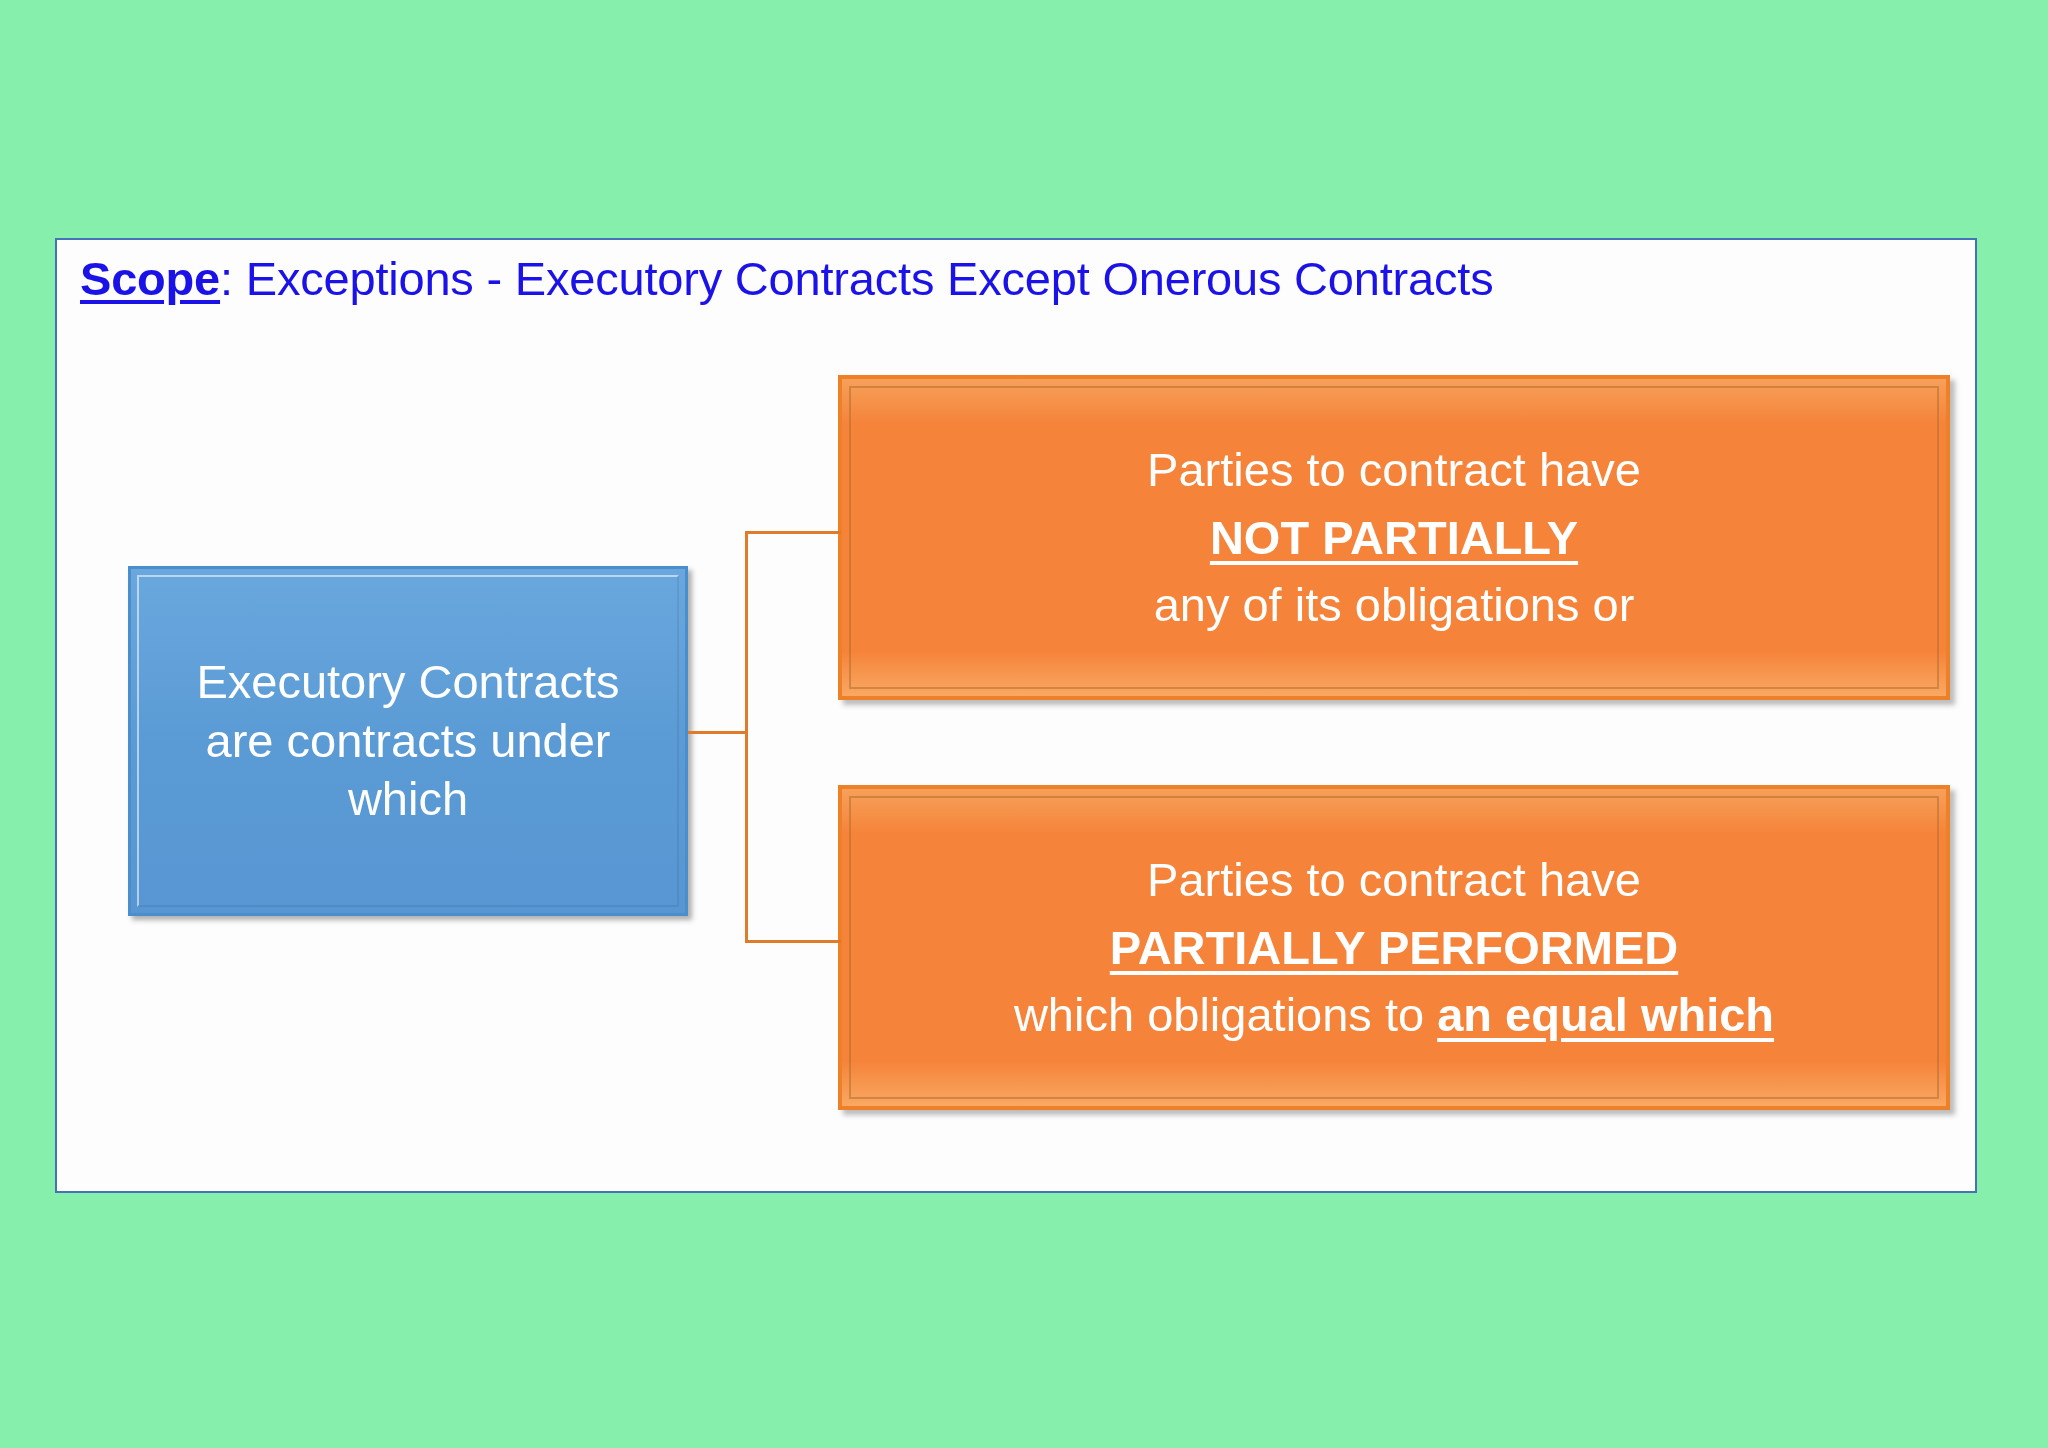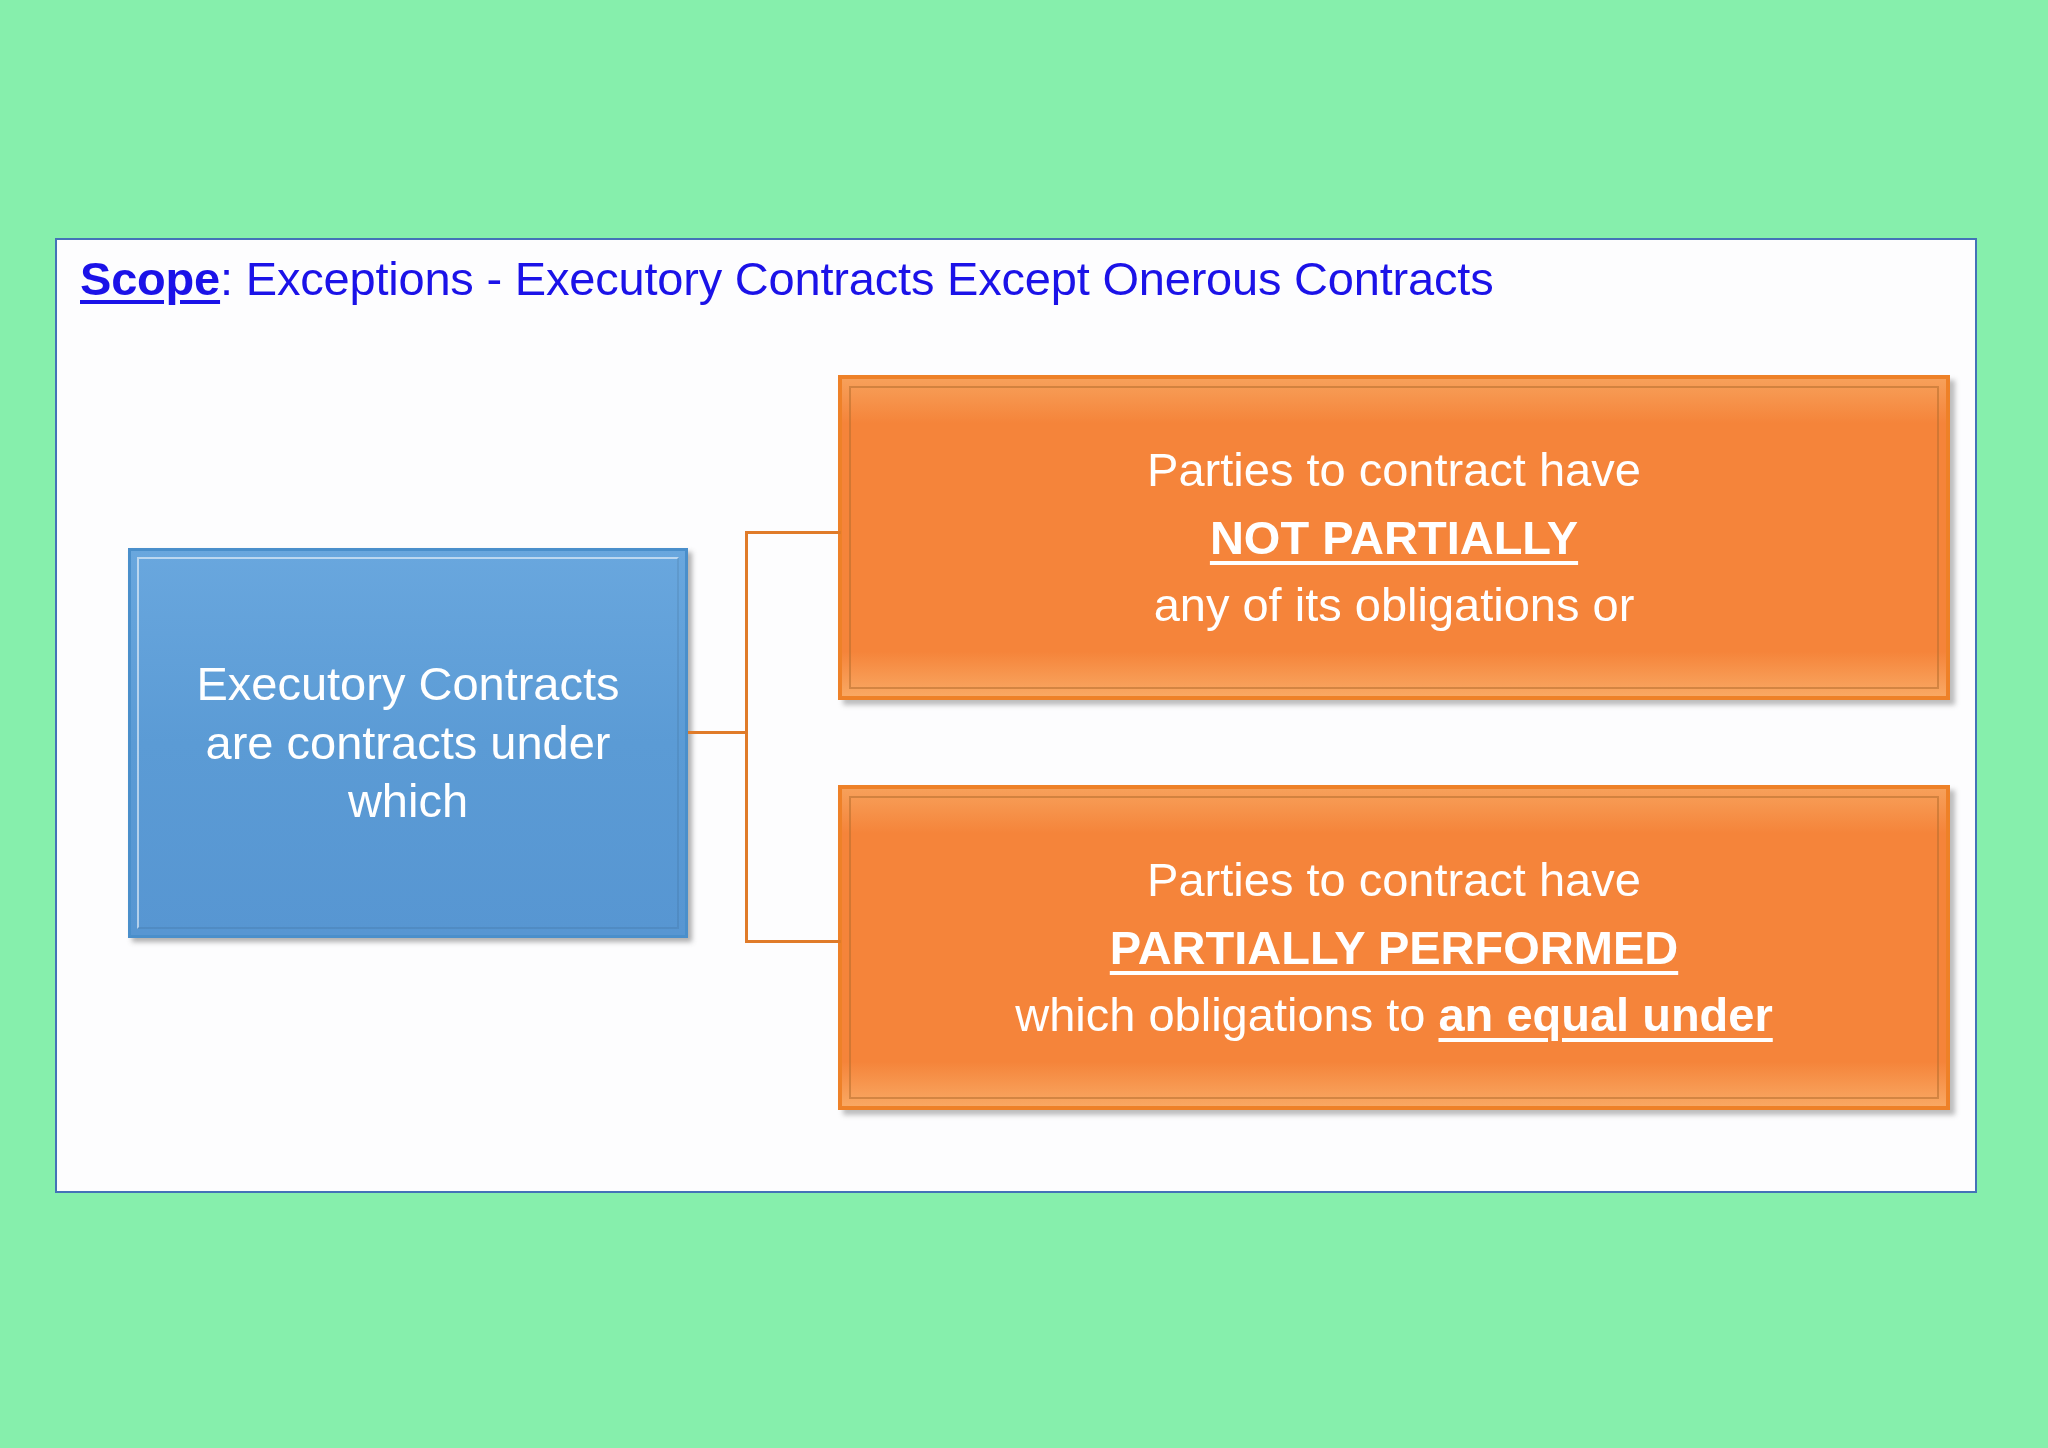--- a/index.html
+++ b/index.html
@@ -47,23 +47,23 @@
   #title .scope {
     font-weight: bold;
     text-decoration: underline;
     text-underline-offset: 5px;
   }
 
   
   #blue-box {
     position: absolute;
     left: 128px;
-    top: 548px;
+    top: 566px;
     width: 560px;
-    height: 390px;
+    height: 350px;
     box-sizing: border-box;
     background: linear-gradient(180deg, #69A7DE 0%, #5B9BD5 50%, #5796D2 100%);
     border: 3px solid #4A8FCB;
     box-shadow: 4px 4px 5px rgba(80,80,80,0.45);
     display: flex;
     align-items: center;
     justify-content: center;
     padding: 8px;
   }
   #blue-box::after {
@@ -171,16 +171,16 @@
 
   <div class="orange-box" id="orange-box-1">
     <div class="ob-line">Parties to contract have</div>
     <div class="ob-line emph">NOT PARTIALLY</div>
     <div class="ob-line">any of its obligations or</div>
   </div>
 
   <div class="orange-box" id="orange-box-2">
     <div class="ob-line">Parties to contract have</div>
     <div class="ob-line emph">PARTIALLY PERFORMED</div>
-    <div class="ob-line"><span>which obligations to </span><span class="inline-emph">an equal under</span></div>
+    <div class="ob-line"><span>which obligations to </span><span class="inline-emph">an equal which</span></div>
   </div>
 
 </div>
 
 </body></html>

